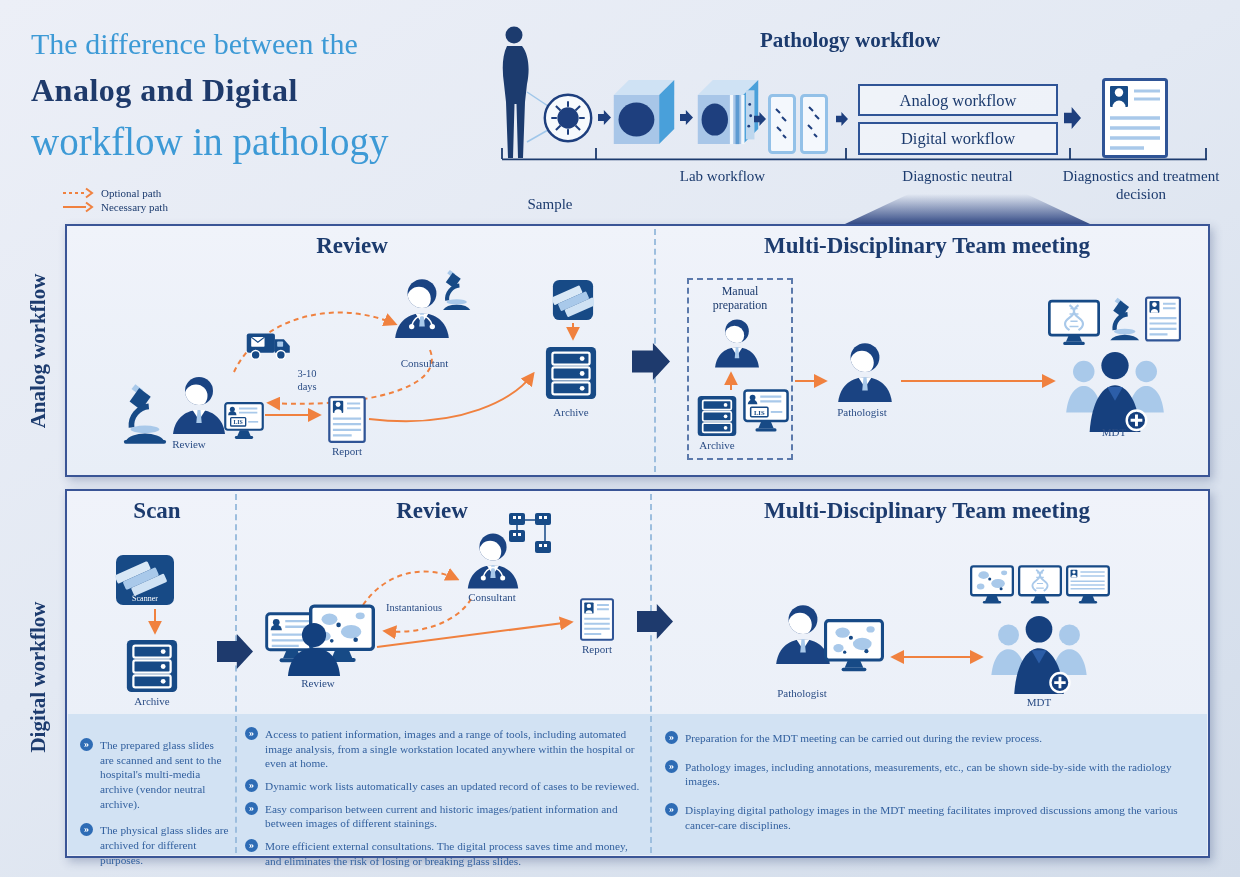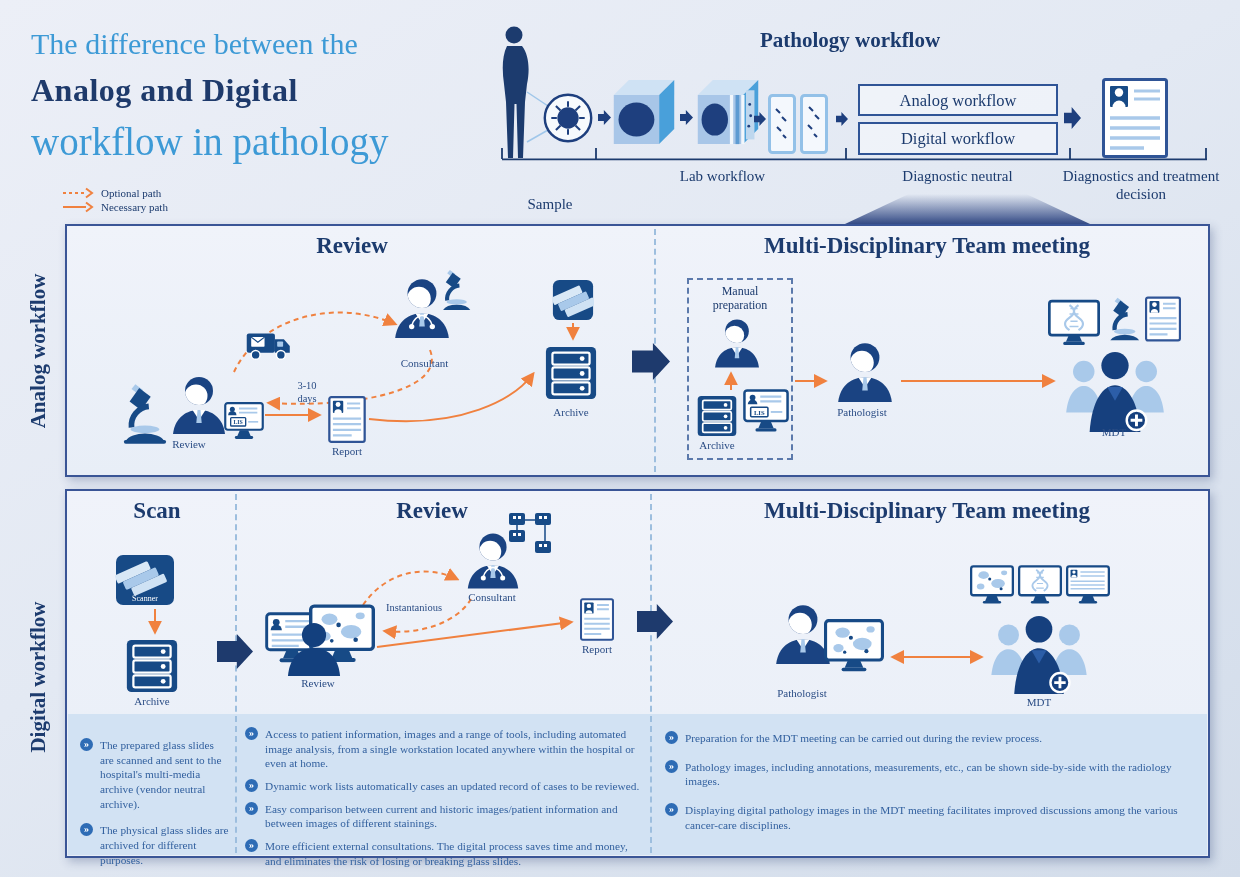--- a/index.html
+++ b/index.html
@@ -225,21 +225,21 @@
 
     <svg class="abs" style="left:179px;top:100px;" width="46" height="40" viewBox="0 0 62 42">
       <rect x="1" y="4" width="38" height="26" rx="3" fill="#174a86"></rect>
       <path d="M39 12 h12 l8 9 v9 h-20 z" fill="#174a86"></path>
       <rect x="42" y="15" width="8" height="7" rx="1" fill="#a9c9ea"></rect>
       <rect x="7" y="9" width="18" height="13" rx="1" fill="#fff"></rect>
       <path d="M7 9 l9 7 9 -7" stroke="#174a86" stroke-width="1.6" fill="none"></path>
       <circle cx="13" cy="33" r="6" fill="#174a86" stroke="#fff" stroke-width="2"></circle>
       <circle cx="47" cy="33" r="6" fill="#174a86" stroke="#fff" stroke-width="2"></circle>
     </svg>
-    <div class="tinytxt" style="left:218px;top:142px;width:44px;margin-top:12px;">
+    <div class="tinytxt" style="left:218px;top:142px;width:44px;">
       <div>3-10</div>
         <div>days</div>
     </div>
 
     <svg class="abs" style="left:322px;top:52px;" width="66" height="60" viewBox="0 0 64 58">
       <circle cx="32" cy="15" r="14" fill="#1a4382"></circle>
       <circle cx="29" cy="20" r="11.5" fill="#fff" clip-path="url(#hc)"></circle>
       <path d="M6 58 C8 41 20 34 32 34 C44 34 56 41 58 58 Z" fill="#1a4382"></path>
       <path d="M25.5 34 L32 44 L38.5 34 Z" fill="#fff"></path>
       <path d="M30.5 34 h3 l1.2 13 h-5.4 z" fill="#a9c9ea"></path>

